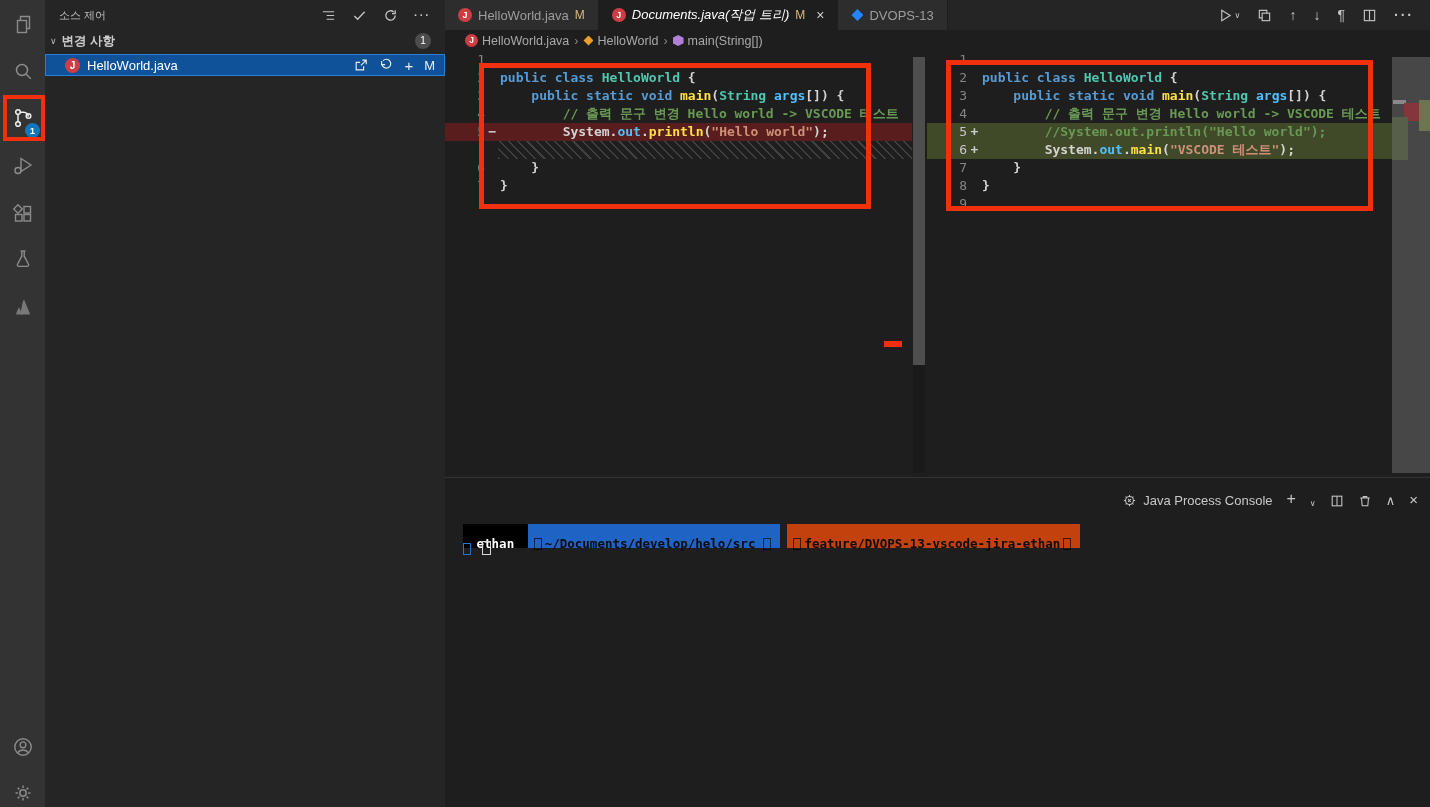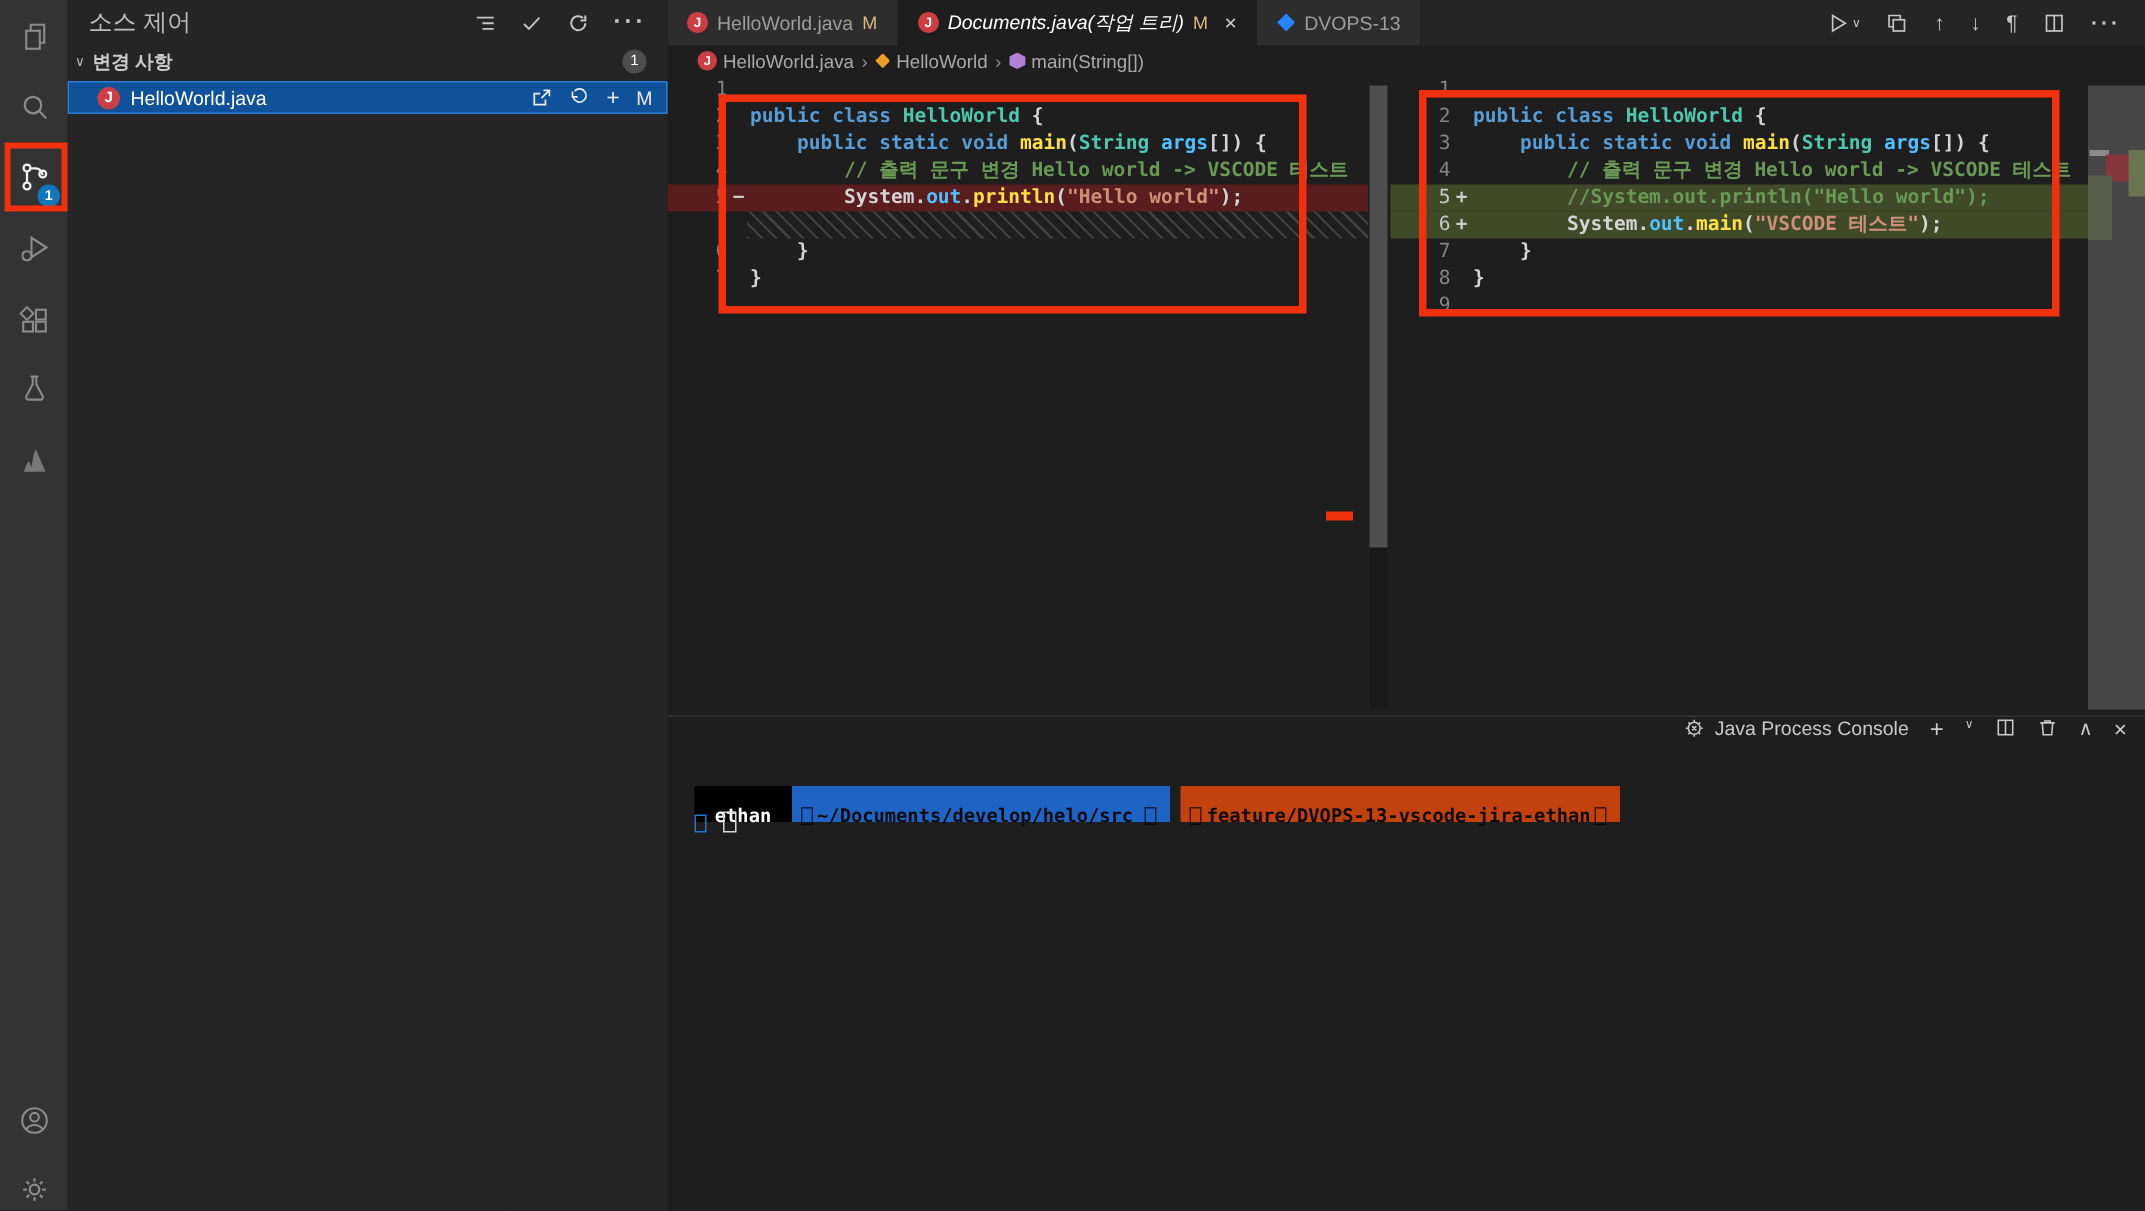--- a/index.html
+++ b/index.html
@@ -6,21 +6,21 @@
   html,body{width:1430px;height:807px;overflow:hidden}
   body{background:#1e1e1e;font-family:"Liberation Sans","DejaVu Sans",sans-serif;position:relative;color:#ccc}
   svg{display:block}
   
   .activitybar{position:absolute;left:0;top:0;width:45px;height:807px;background:#333333;z-index:5}
   .abi{position:absolute;left:0;width:45px;height:46px;display:flex;align-items:center;justify-content:center;color:#8b8b8b}
   .abi.active{color:#f0f0f0}
   .scm-badge{position:absolute;right:5px;bottom:3px;background:#1177bb;color:#fff;border-radius:50%;width:15px;height:15px;font-size:9.5px;line-height:15px;text-align:center;font-weight:700}
   
   .sidebar{position:absolute;left:45px;top:0;width:400px;height:807px;background:#252526;z-index:4}
-  .sb-header{height:30px;display:flex;align-items:center;padding:0 14px;color:#bbbbbb;font-size:16px}
+  .sb-header{height:30px;display:flex;align-items:center;padding:0 14px;color:#bbbbbb;font-size:11px}
   .hdr-icons{margin-left:auto;display:flex;gap:16px;color:#c5c5c5;align-items:center}
   .sb-input{margin:2px 12px 10px;background:#3c3c3c;border:1px solid #313131;color:#bdbdbd;font-size:12.5px;padding:4px 7px;height:26px;white-space:nowrap;overflow:hidden}
   .sb-section{display:flex;align-items:center;height:22px;font-size:12.5px;font-weight:700;color:#cccccc;padding:0 14px 0 5px;gap:5px}
   .chev{font-size:9px;color:#bbb;font-weight:400}
   .badge{margin-left:auto;background:#4d4d4d;color:#fff;font-size:10px;font-weight:400;border-radius:50%;min-width:16px;height:16px;line-height:16px;text-align:center}
   .sb-file{display:flex;align-items:center;height:22px;margin-top:2px;background:#0f5299;outline:1px solid #2b7fd4;outline-offset:-1px;color:#fff;font-size:13px;padding:0 10px 0 20px;gap:7px}
   .java-ico{width:15px;height:15px;border-radius:50%;background:#cc3e44;color:#fff;font-size:10px;font-weight:700;text-align:center;line-height:15px;flex:none;display:inline-block}
   .row-actions{margin-left:auto;display:flex;gap:11px;align-items:center;color:#ececec;font-size:13px}
   
   .tabbar{position:absolute;left:445px;top:0;right:0;height:30px;background:#252526;display:flex;z-index:3}
@@ -59,21 +59,21 @@
   
   .sb-track-l{position:absolute;left:913px;top:57px;width:12px;height:416px;background:#191919;z-index:1}
   .sb-thumb-l{position:absolute;left:913px;top:57px;width:12px;height:308px;background:#4e4e4e;z-index:2}
   .ruler{position:absolute;left:1392px;top:57px;width:38px;height:416px;background:#474747;z-index:1}
   .rmark{position:absolute;z-index:2}
   
   .panel{position:absolute;left:445px;top:477px;right:0;bottom:0;background:#1e1e1e;border-top:1px solid #333;z-index:3}
   .ptabs{display:flex;gap:27px;padding-left:20px;height:30px;align-items:center;font-size:12.5px;color:#9a9a9a}
   .ptab{height:100%;display:flex;align-items:center;border-bottom:1px solid rgba(0,0,0,0)}
   .ptab.active{color:#e7e7e7;border-bottom-color:#e7e7e7}
-  .pactions{position:absolute;right:12px;top:0;height:30px;display:flex;align-items:flex-start;gap:14px;color:#c9c9c9;font-size:13px}
+  .pactions{position:absolute;right:12px;top:0;height:30px;display:flex;align-items:flex-end;gap:14px;color:#c9c9c9;font-size:13px}
   .pactions .plus{font-size:16px}
   
   .term{position:absolute;left:18px;top:46px;font:600 12.5px "DejaVu Sans Mono",monospace;color:#ccc}
   .tline{height:16px;line-height:16px;white-space:nowrap}
   .chip{display:inline-block;padding:12px 6px;height:16px}
   .chip.user{background:#000;color:#fff}
   .chip.path{background:#1f63c5;color:#0b0b0b}
   .chip.branch{background:#c2410c;color:#0b0b0b}
   .gbox{display:inline-block;width:8px;height:12px;border:1.5px solid rgba(0,0,0,.65);vertical-align:-2px;margin:0 3px 0 0}
   .gbox.blue{border-color:#2277cc}

